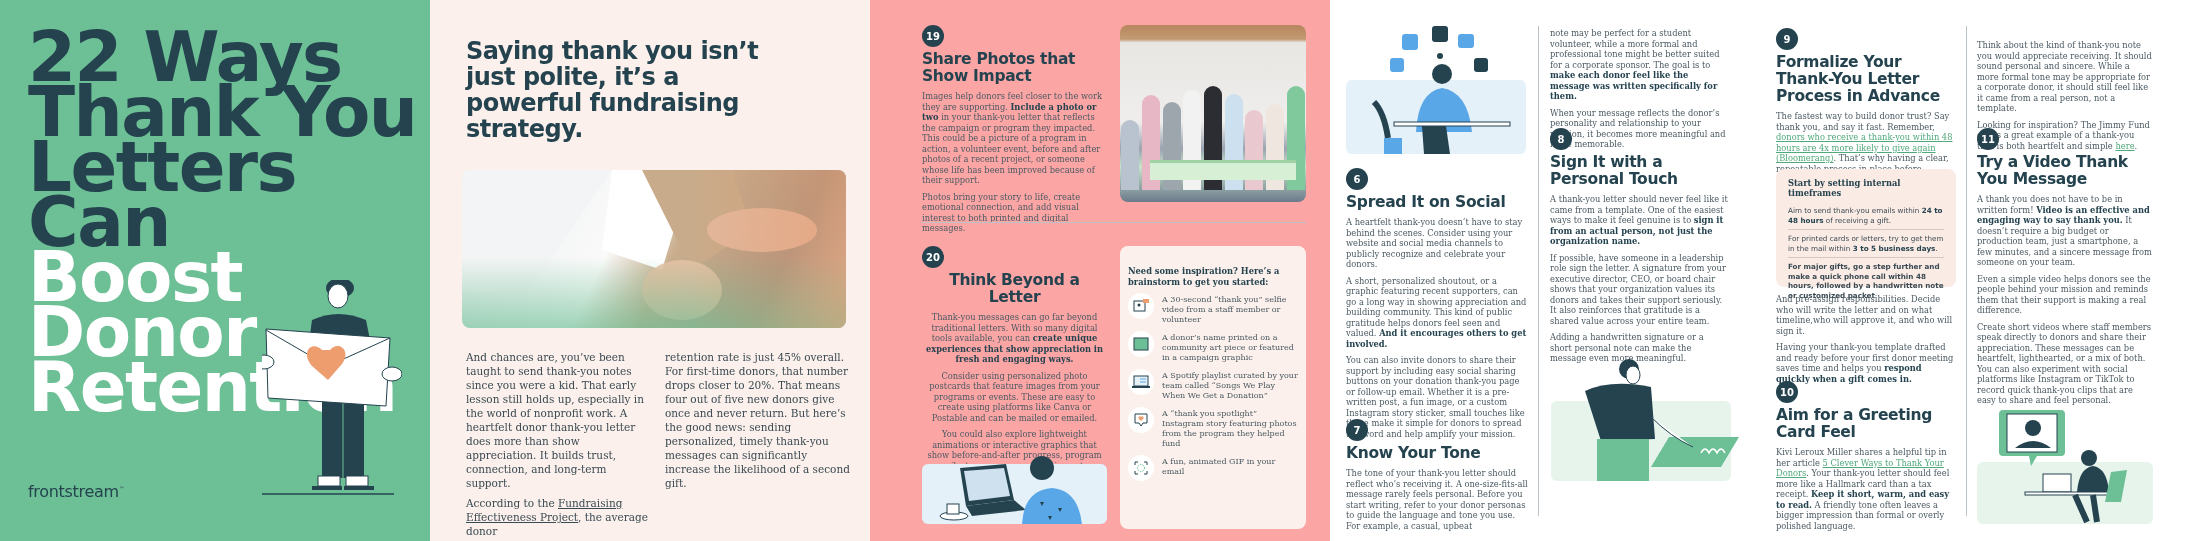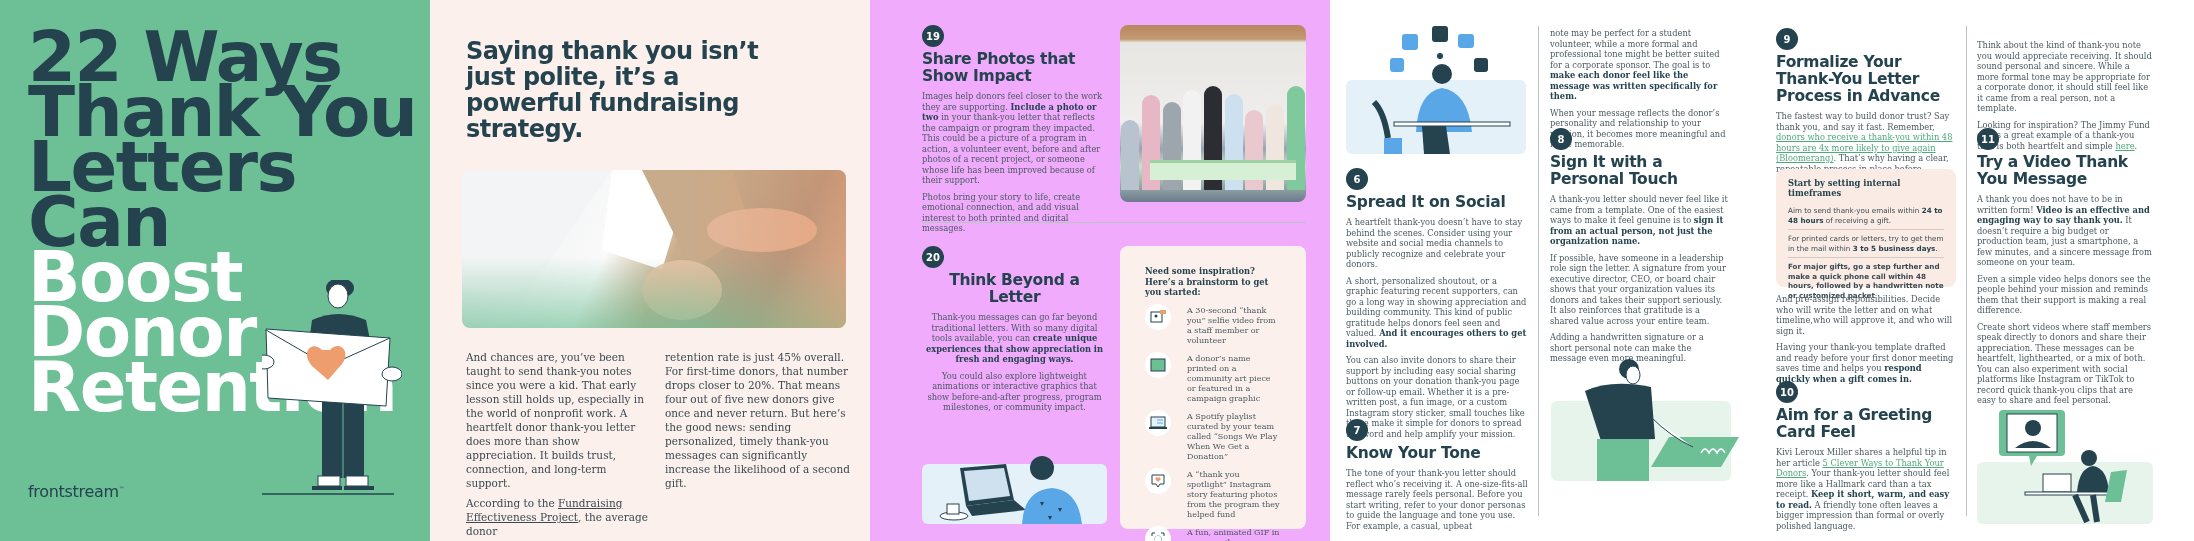--- a/index.html
+++ b/index.html
@@ -24,37 +24,37 @@
     background: linear-gradient(115deg, #e9edef 0%, #f4f5f6 25%, #fafafa 40%, #c9ad8c 55%, #b9a288 68%, #a89582 80%, #cfb9a5 100%); }
   .intro-photo .fade { position:absolute; inset:0; background: linear-gradient(180deg, rgba(255,255,255,0) 55%, rgba(109,191,149,0.65) 100%); }
   .intro-photo .fade2 { position:absolute; inset:0; background: linear-gradient(90deg, rgba(0,0,0,0) 60%, rgba(240,150,100,0.45) 100%); }
   .intro-cols { position: absolute; left: 36px; top: 350px; width: 384px; display: flex; gap: 14px; font-size: 10.5px; line-height: 14px; color: #3a4a52; }
   .intro-cols .col { flex: 1; }
   .intro-cols p { margin-bottom: 6px; }
   .link { text-decoration: underline; color: #3a4a52; }
   .link-green { text-decoration: underline; color: #4fa97a; }
 
   
-  #p1920 { left: 870px; width: 460px; background: #f0abfc; }
+  #p1920 { left: 870px; width: 460px; background: #fca5a5; }
   .num { width: 22px; height: 22px; border-radius: 50%; background: #24434f; color: #fff; font-family: "DejaVu Sans", sans-serif; font-size: 10px; font-weight: bold; display: flex; align-items: center; justify-content: center; }
   .h2 { font-family: "DejaVu Sans", sans-serif; font-weight: bold; font-size: 15.5px; line-height: 17px; color: #24434f; letter-spacing: -0.3px; margin-top: 4px; }
   .body { font-size: 8.3px; line-height: 10.5px; color: #4b5a62; }
   .body p { margin-top: 6px; }
   .body b { color: #24434f; }
   .sec19 { position: absolute; left: 52px; top: 25px; width: 185px; }
   .photo19 { position: absolute; left: 250px; top: 25px; width: 186px; height: 177px; border-radius: 8px; overflow: hidden;
     background: linear-gradient(180deg, #b8865e 0%, #c29a72 8%, #e8e6e3 10%, #efeeec 55%, #9aa3b0 70%, #c7e3c8 80%, #6b7a8c 100%); }
   .photo19 .people { position:absolute; left:0; right:0; top:55px; height:110px; display:flex; justify-content:space-around; align-items:flex-end; }
   .photo19 .p { width: 18px; border-radius: 9px 9px 0 0; }
   .divider19 { position: absolute; left: 52px; top: 222px; width: 384px; height: 1px; background: #b9c2c6; }
   .sec20 { position: absolute; left: 52px; top: 246px; width: 185px; text-align: center; }
   .illus20 { position: absolute; left: 52px; top: 464px; width: 185px; height: 60px; border-radius: 6px; background: #e5f1f9; }
-  .box20 { position: absolute; left: 250px; top: 246px; width: 186px; height: 283px; border-radius: 8px; background: #fbf0eb; padding: 20px 25px; }
+  .box20 { position: absolute; left: 250px; top: 246px; width: 186px; height: 283px; border-radius: 8px; background: #fbf0eb; padding: 20px 8px; }
   .box20 .box-title { font-size: 8.3px; line-height: 10.5px; font-weight: bold; color: #24434f; margin-bottom: 6px; }
-  .idea { display: flex; gap: 16px; margin-bottom: 6px; }
+  .idea { display: flex; gap: 8px; margin-bottom: 6px; }
   .idea .ic { flex: 0 0 26px; width: 26px; height: 26px; border-radius: 50%; background: #ffffff; display: flex; align-items: center; justify-content: center; }
   .idea .txt { font-size: 8px; line-height: 10px; color: #4b5a62; padding-top: 2px; }
 
   
   #p678 { left: 1330px; width: 440px; background: #ffffff; }
   .illus6 { position: absolute; left: 16px; top: 22px; width: 180px; height: 132px; }
   .illus6 .bg { position:absolute; left:0; top:58px; width:180px; height:74px; border-radius: 6px; background:#e5f1f9; }
   .sec6 { position: absolute; left: 16px; top: 168px; width: 182px; }
   .sec7 { position: absolute; left: 16px; top: 419px; width: 182px; }
   .vline1 { position: absolute; left: 208px; top: 26px; width: 1px; height: 490px; background: #b9c2c6; }
@@ -154,20 +154,21 @@
     </div>
     <div style="position:absolute;left:30px;right:10px;top:135px;height:20px;background:#d7efd4;border-top:3px solid #9fd3a4"></div>
   </div>
   <div class="divider19"></div>
 
   <div class="sec20">
     <div class="num">20</div>
     <h3 class="h2">Think Beyond a Letter</h3>
     <div class="body">
       <p><span>Thank-you messages can go far beyond traditional letters. With so many digital tools available, you can </span><b>create unique experiences that show appreciation in fresh and engaging ways.</b></p>
+      <p>Consider using personalized photo postcards that feature images from your programs or events. These are easy to create using platforms like Canva or Postable and can be mailed or emailed.</p>
       <p>You could also explore lightweight animations or interactive graphics that show before-and-after progress, program milestones, or community impact.</p>
     </div>
   </div>
   <div class="illus20">
     <svg style="position:absolute;left:0;top:-20px" width="185" height="80" viewBox="0 0 185 80">
       <polygon points="38,24 84,20 92,56 44,62" fill="#24434f"></polygon>
       <polygon points="42,27 82,24 88,52 47,57" fill="#cfe1ee"></polygon>
       <polygon points="44,62 92,56 104,66 50,72" fill="#24434f"></polygon>
       <ellipse cx="32" cy="72" rx="14" ry="4" fill="#fff" stroke="#24434f"></ellipse>
       <rect x="25" y="60" width="12" height="10" fill="#fff" stroke="#24434f"></rect>

